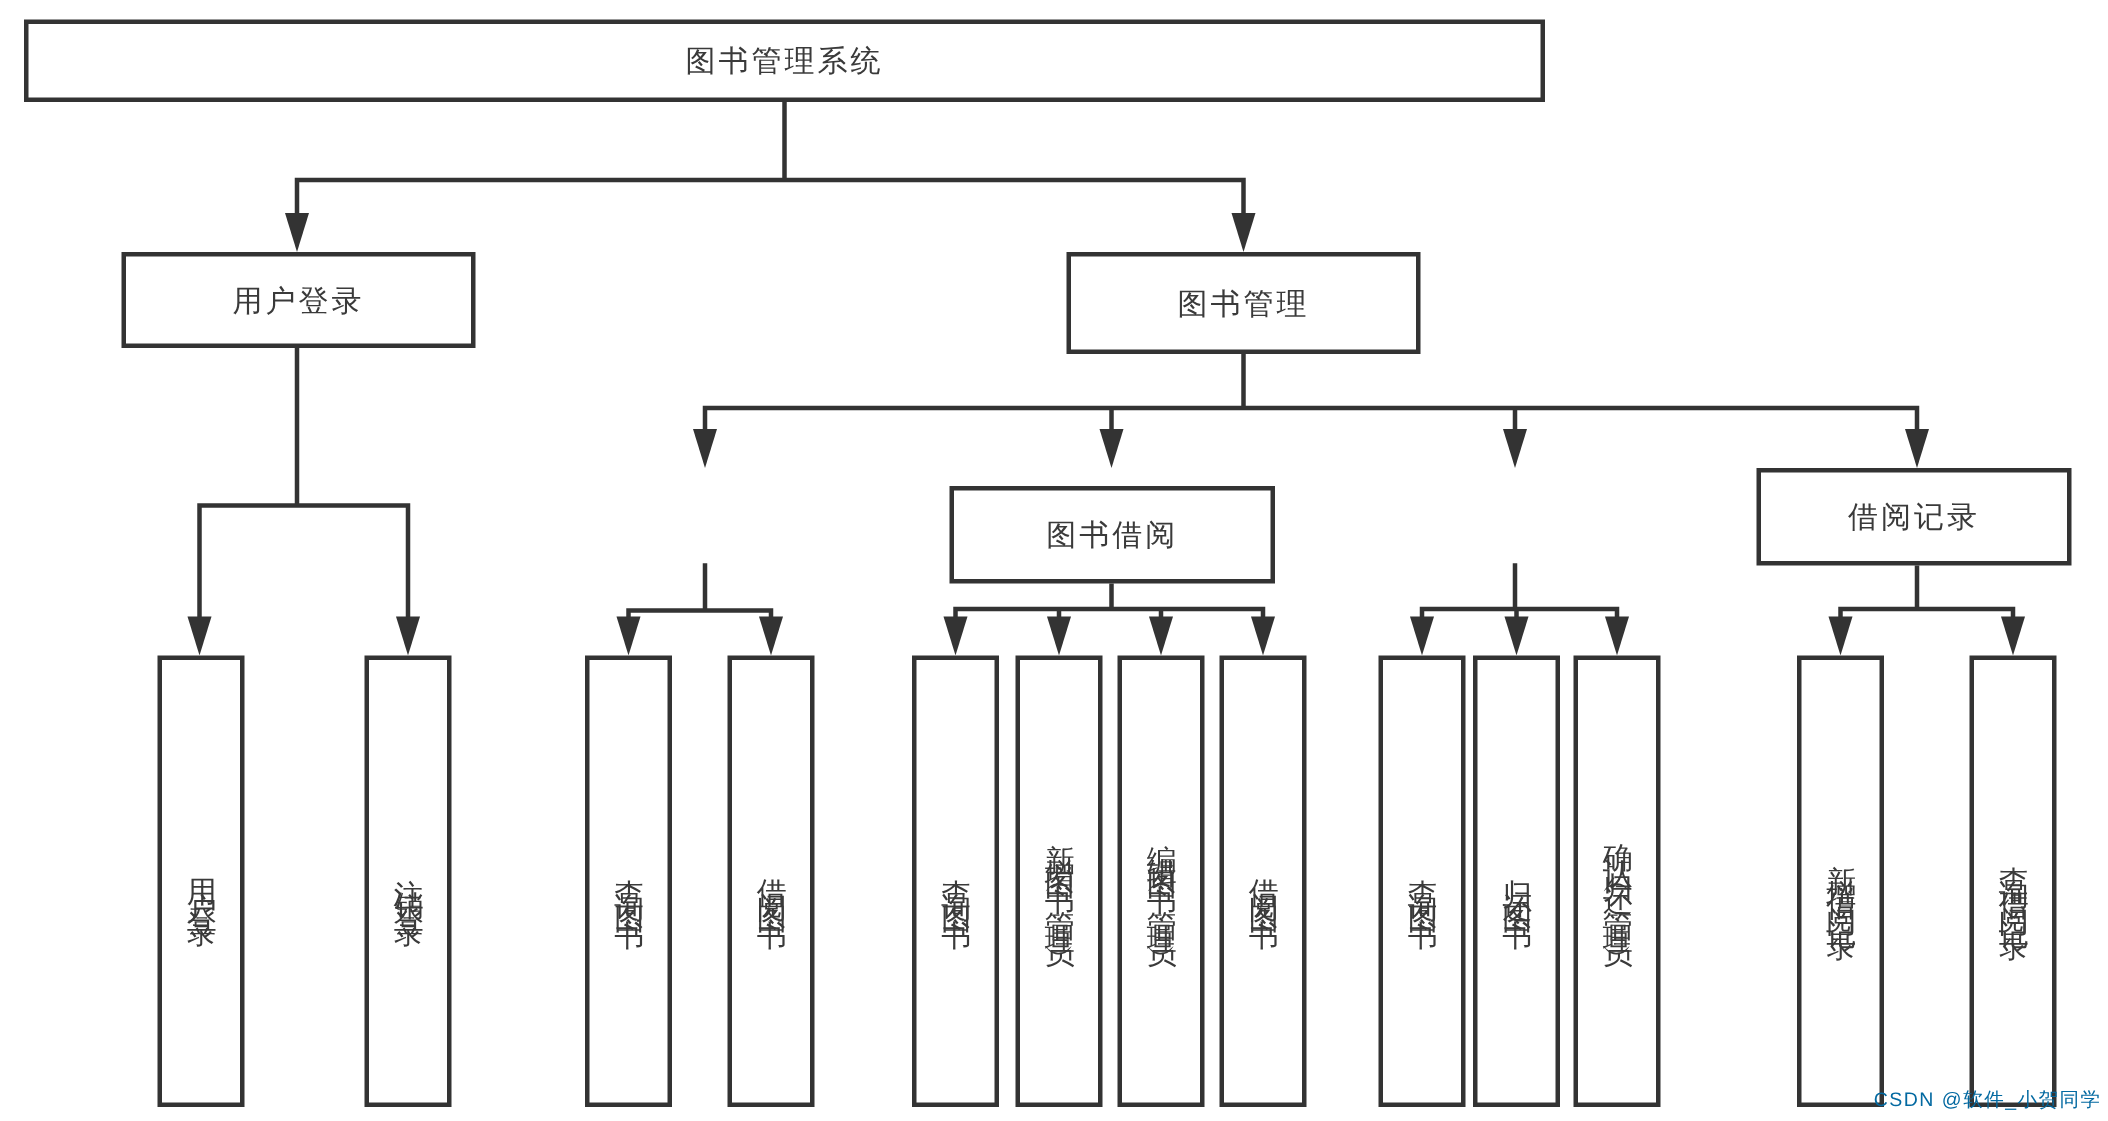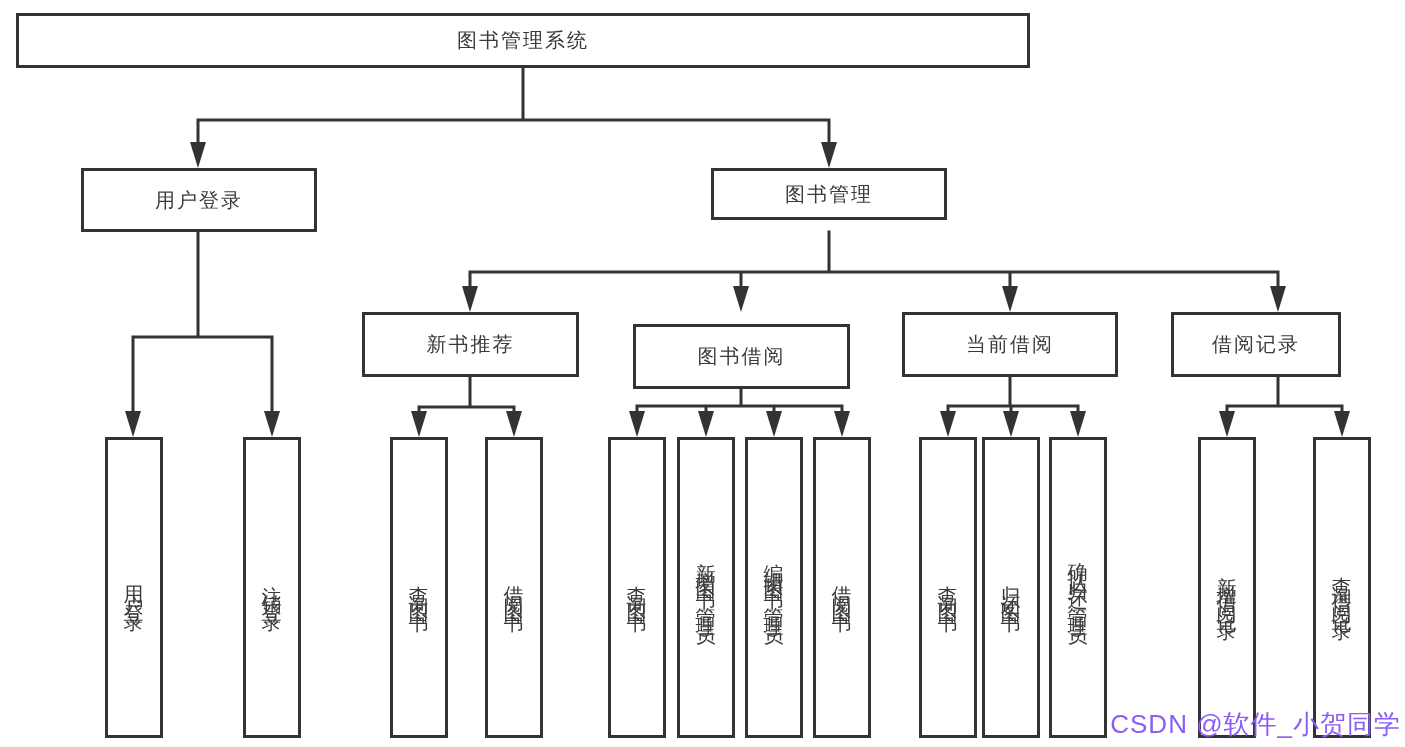--- a/index.html
+++ b/index.html
@@ -20,41 +20,41 @@
     top:437px;width:58px;height:301px;
     display:flex;align-items:center;justify-content:center;
   }
   .vnode span{
     writing-mode:vertical-rl;text-orientation:mixed;
     font-size:20px;letter-spacing:9px;line-height:1;color:#3a3a3a;white-space:nowrap;
   }
   
   .n-root{left:16px;top:13px;width:1014px;height:55px;}
   .n-user-login{left:81px;top:168px;width:236px;height:64px;}
-  .n-book-mgmt{left:711px;top:168px;width:236px;height:52px;}
+  .n-book-mgmt{left:711px;top:168px;width:236px;height:68px;}
   .n-new-book{left:362px;top:312px;width:217px;height:65px;}
   .n-book-borrow{left:633px;top:324px;width:217px;height:65px;}
   .n-cur-borrow{left:902px;top:312px;width:216px;height:65px;}
-  .n-borrow-rec{left:1171px;top:312px;width:170px;height:65px;align-items:center;}
+  .n-borrow-rec{left:1171px;top:312px;width:210px;height:65px;align-items:center;}
   .l-user-login{left:105px;}
   .l-logout{left:243px;}
   .l-query1{left:390px;}
   .l-borrow1{left:485px;}
   .l-query2{left:608px;}
   .l-add-book{left:677px;}
   .l-edit-book{left:745px;}
   .l-borrow2{left:813px;}
   .l-query3{left:919px;}
   .l-return{left:982px;}
   .l-confirm{left:1049px;}
   .l-add-rec{left:1198px;}
   .l-query-rec{left:1313px;}
   .watermark{
     position:absolute;right:4px;bottom:5px;z-index:5;
-    font-size:26px;color:#8b5cf6;letter-spacing:1px;white-space:nowrap;text-align:right;
+    font-size:13px;color:#0369a1;letter-spacing:1px;white-space:nowrap;text-align:right;
   }
 </style>
 </head>
 <body>
 
 <div class="canvas">
 
   <svg class="connectors" viewBox="0 0 1405 747" aria-hidden="true">
     <g>
 
@@ -99,28 +99,22 @@
     <span>图书管理系统</span>
   </div>
 
   <div class="hnode n-user-login">
     <span>用户登录</span>
   </div>
   <div class="hnode n-book-mgmt">
     <span>图书管理</span>
   </div>
 
-  <div class="hnode n-new-book">
-    <span>新书推荐</span>
-  </div>
   <div class="hnode n-book-borrow">
     <span>图书借阅</span>
-  </div>
-  <div class="hnode n-cur-borrow">
-    <span>当前借阅</span>
   </div>
   <div class="hnode n-borrow-rec">
     <span>借阅记录</span>
   </div>
 
   <div class="vnode l-user-login">
     <span>用户登录</span>
   </div>
   <div class="vnode l-logout">
     <span>注销登录</span>

